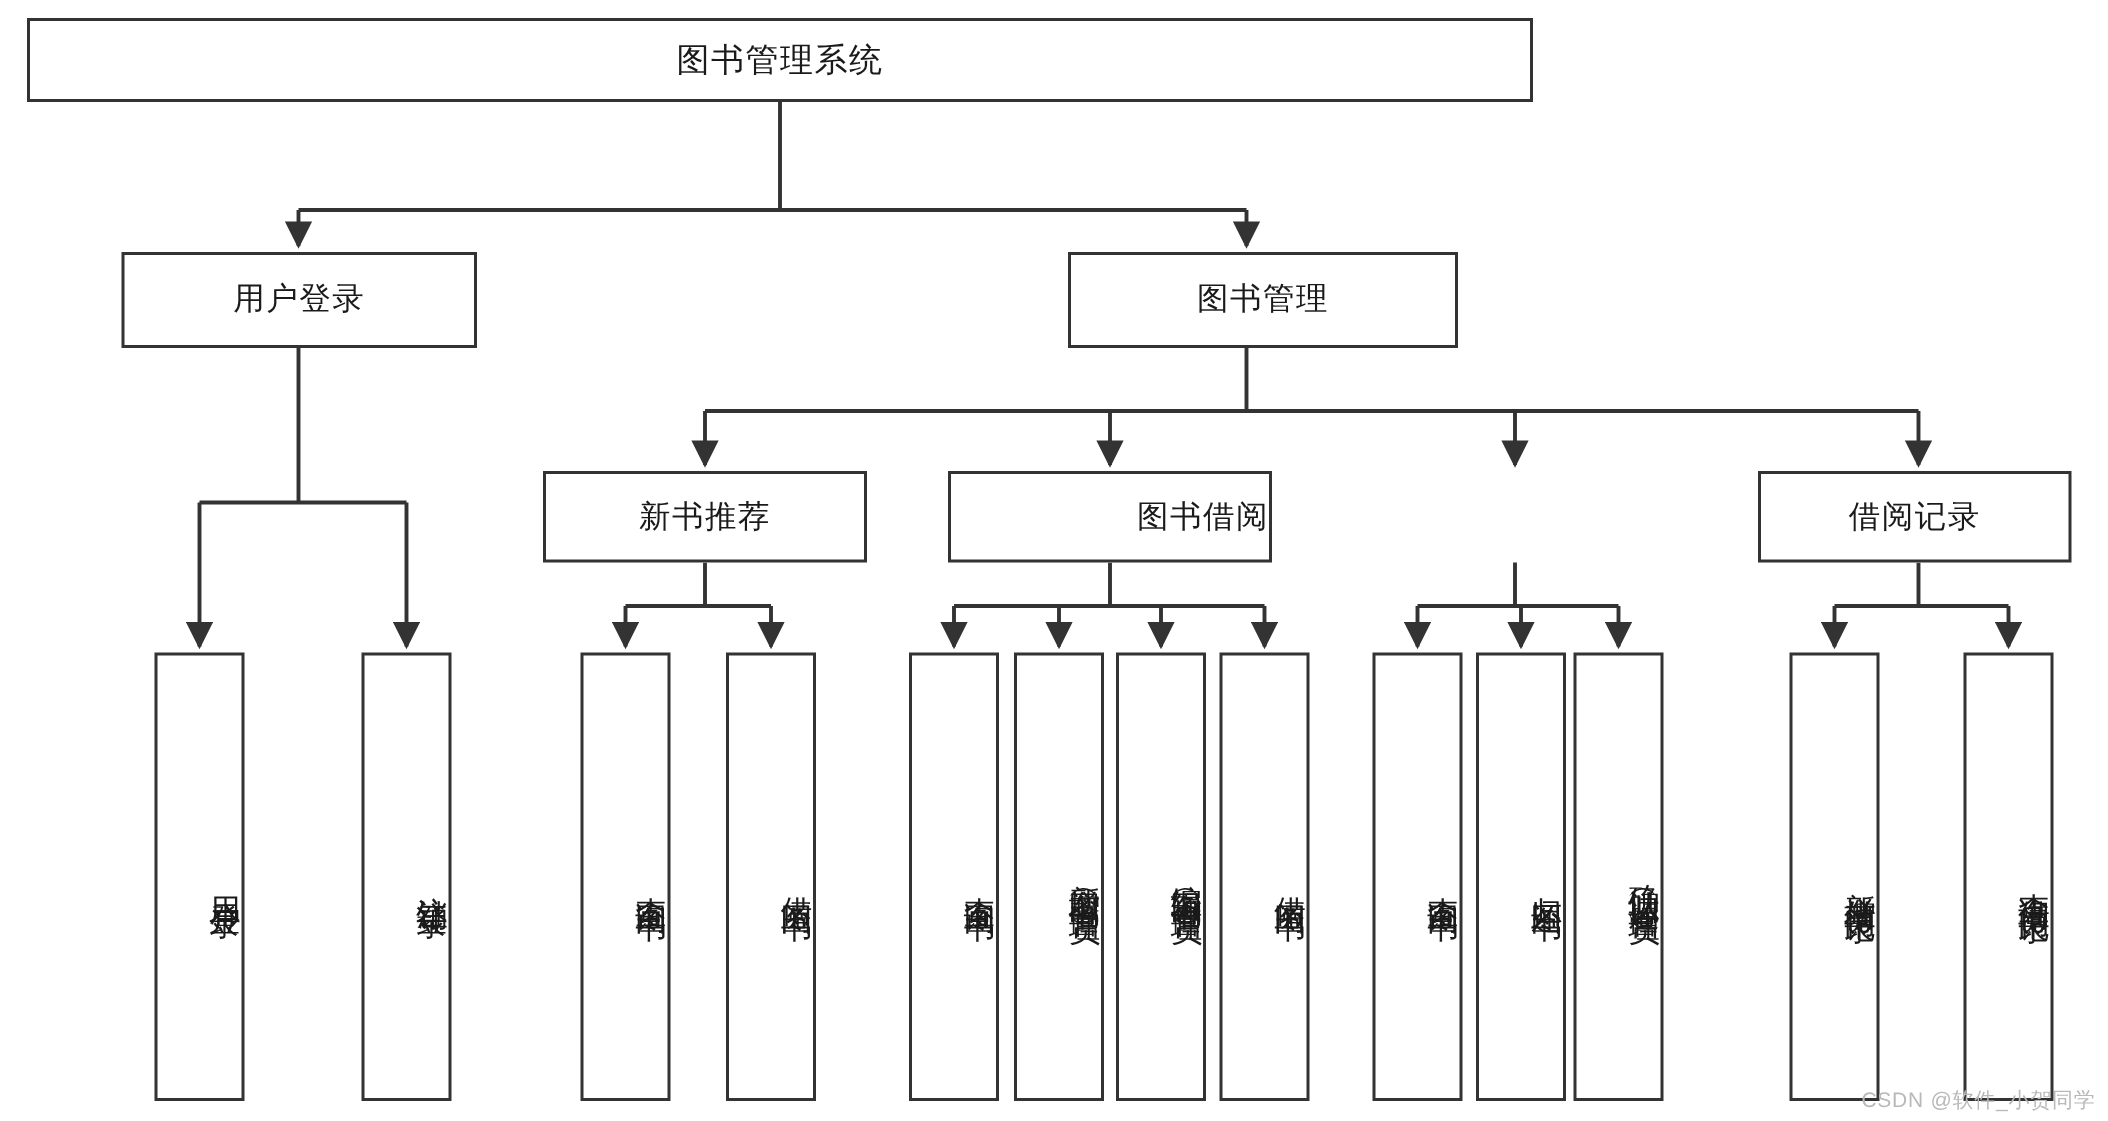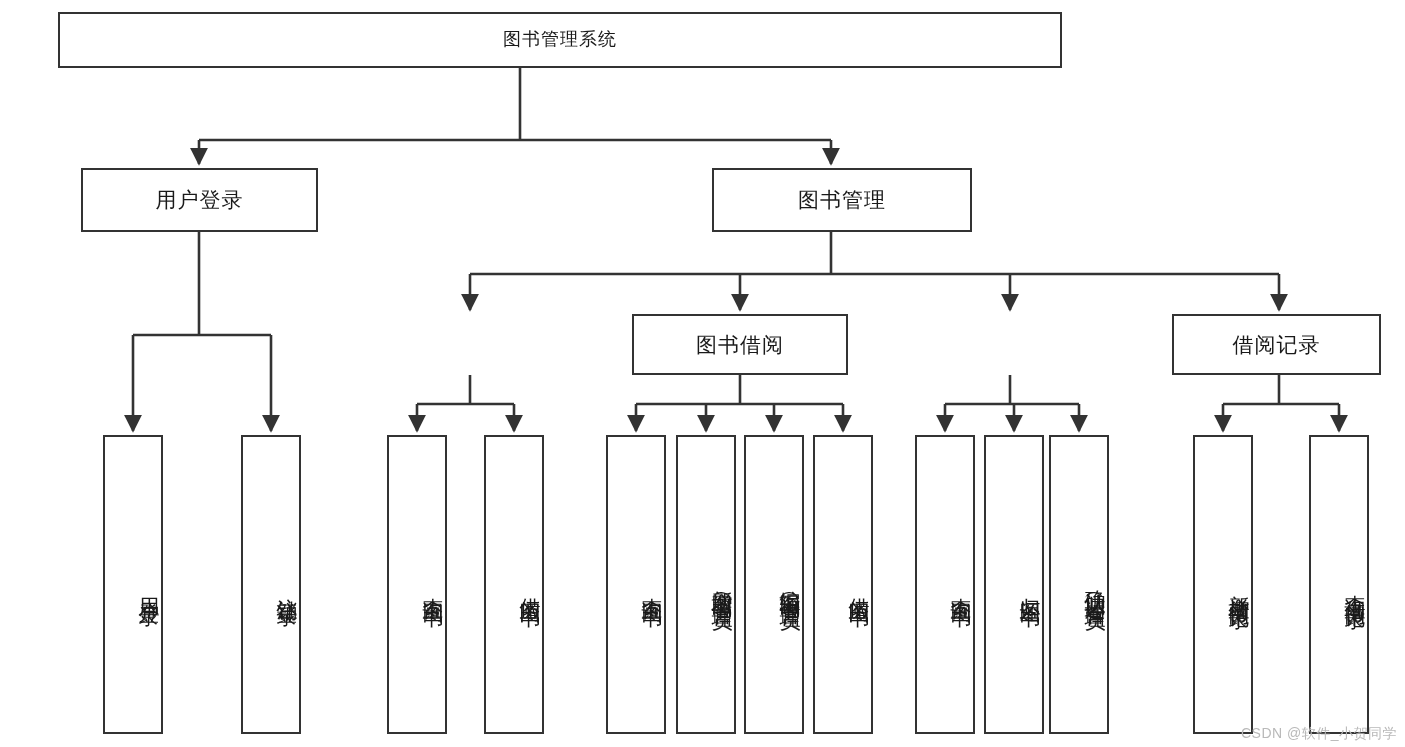--- a/index.html
+++ b/index.html
@@ -36,22 +36,21 @@
     justify-content: center;
     color: #1a1a1a;
     z-index: 2;
   }
   .node.h-node {
     font-size: 21px;
     letter-spacing: 1px;
     line-height: 1.2;
   }
   .node.root {
-    font-size: 18px;
-    margin-left: 40px;
+    font-size: 22px;
   }
   .node.v-node {
     writing-mode: vertical-rl;
     text-orientation: upright;
     font-size: 21px;
     letter-spacing: 3px;
     padding-top: 4px;
     align-items: flex-start;
     justify-content: center;
     line-height: 1.1;
@@ -132,21 +131,24 @@
     <span>图书管理系统</span>
   </div>
 
   <div class="node h-node" style="left:81px; top:168px; width:237px; height:64px;">
     <span>用户登录</span>
   </div>
   <div class="node h-node" style="left:712px; top:168px; width:260px; height:64px;">
     <span>图书管理</span>
   </div>
 
-  <div class="node h-node" style="left:632px; top:314px; width:216px; height:61px;">
+  <div class="node h-node" style="left:362px; top:314px; width:216px; height:61px;">
+    <span>新书推荐</span>
+  </div>
+  <div class="node h-node" style="left:632px; top:314px; width:216px; height:61px;justify-content:flex-end;">
     <span>图书借阅</span>
   </div>
   <div class="node h-node" style="left:1172px; top:314px; width:209px; height:61px;">
     <span>借阅记录</span>
   </div>
 
   <div class="node v-node" style="left:103px; top:435px; width:60px; height:299px;">
     <span class="vtext">用户登录</span>
   </div>
   <div class="node v-node" style="left:241px; top:435px; width:60px; height:299px;">

